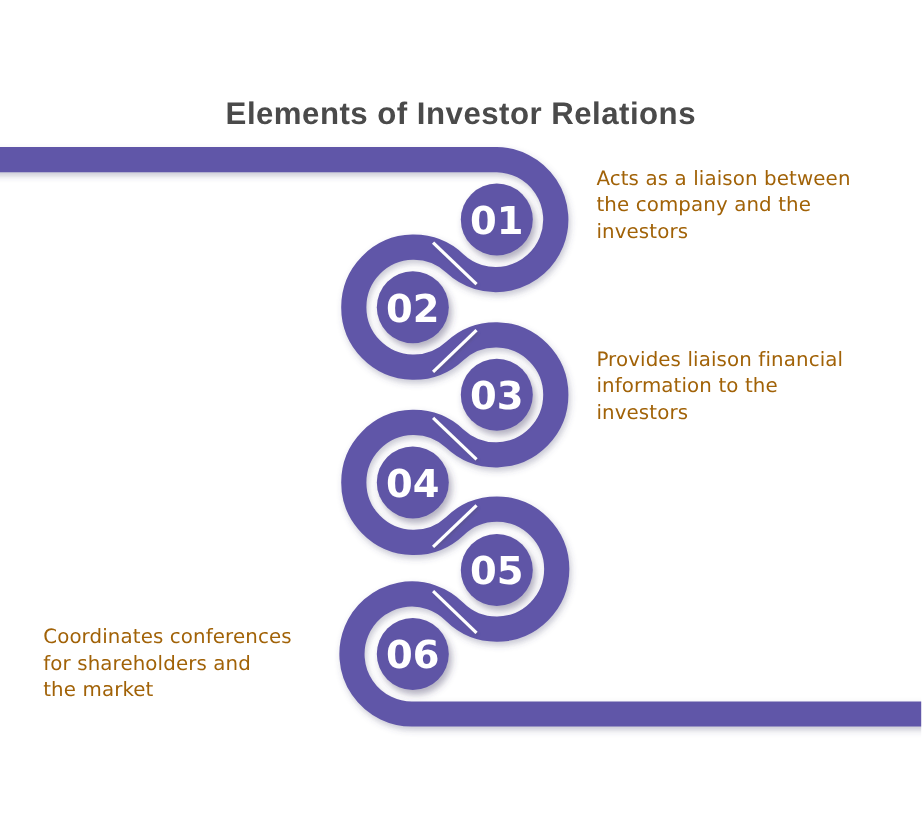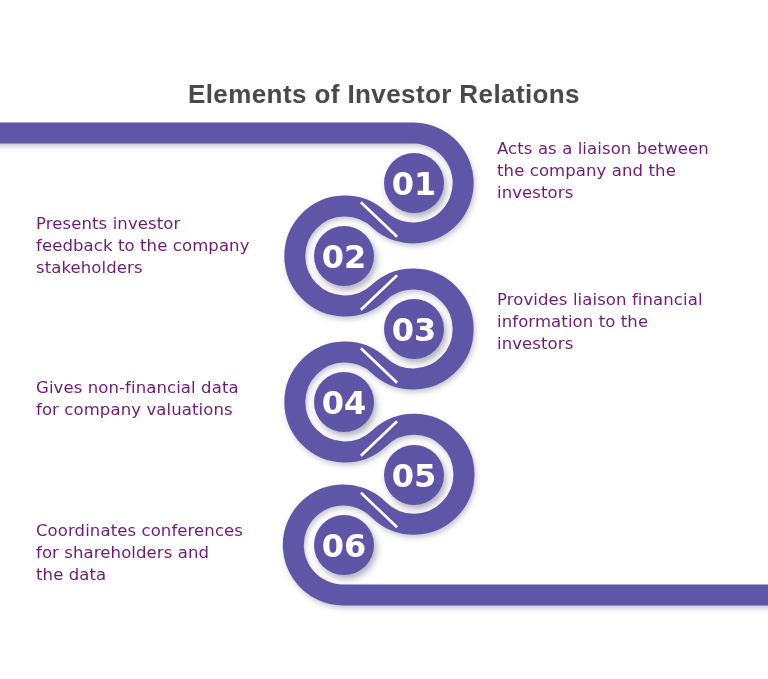--- a/index.html
+++ b/index.html
@@ -21,21 +21,21 @@
     color:#4a4a4a;
     margin-top:37px;
   }
   .snake-svg{position:absolute;top:0;left:0;}
   .desc{
     position:absolute;
     width:262px;
     font-size:16.5px;
     line-height:22px;
     letter-spacing:0.1px;
-    color:#701a75;
+    color:#a16207;
     white-space:pre-line;
   }
   .desc.d1{left:497px;top:138px;}
   .desc.d2{left:36px;top:213px;}
   .desc.d3{left:497px;top:289px;}
   .desc.d4{left:36px;top:377px;}
   .desc.d5{left:497px;top:444px;}
   .desc.d6{left:36px;top:520px;}
   .step-number{
     font-family:"DejaVu Sans", sans-serif;
@@ -105,25 +105,20 @@
       <g>
         <circle cx="344" cy="545" r="30" fill="#5f55a6" filter="url(#discShadow)"></circle>
         <text class="step-number" x="344" y="557" text-anchor="middle">06</text>
       </g>
     </g>
   </svg>
 
   <div class="desc d1">Acts as a liaison between
 the company and the
 investors</div>
-  <div class="desc d2">Presents investor
-feedback to the company
-stakeholders</div>
   <div class="desc d3">Provides liaison financial
 information to the
 investors</div>
-  <div class="desc d4">Gives non-financial data
-for company valuations</div>
   <div class="desc d6">Coordinates conferences
 for shareholders and
-the data</div>
+the market</div>
 
 </div>
 
 </body></html>

